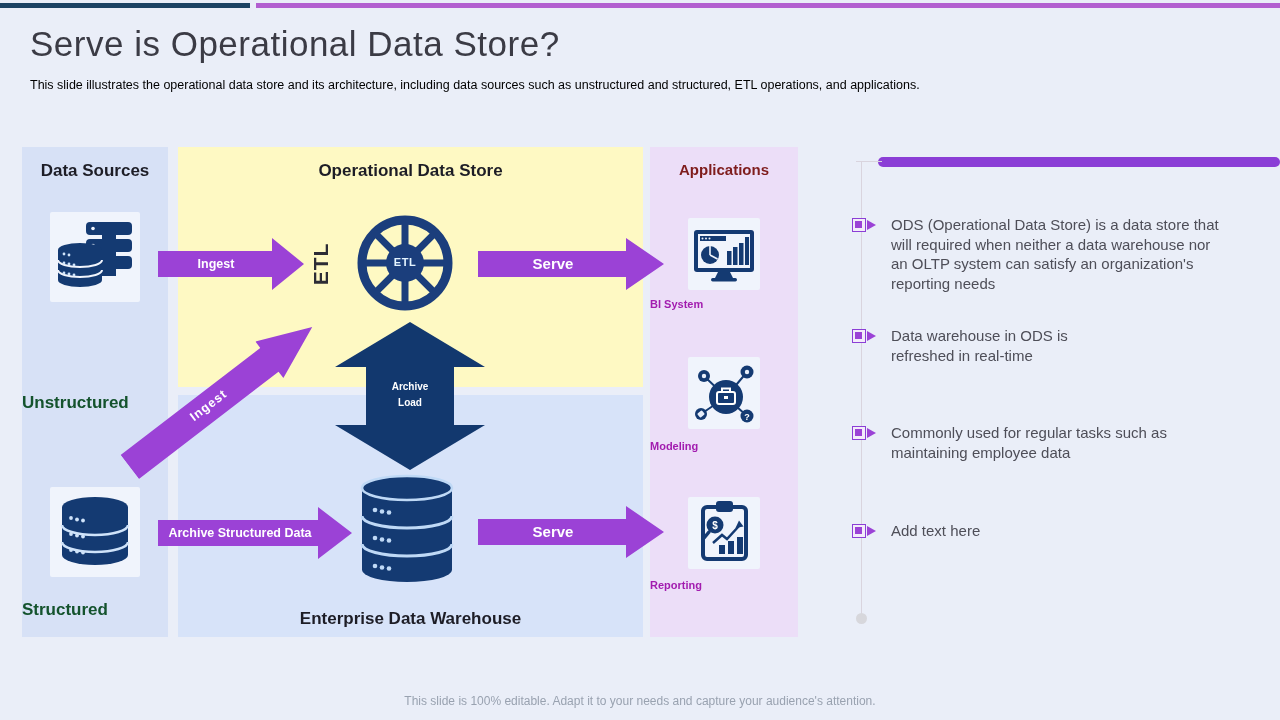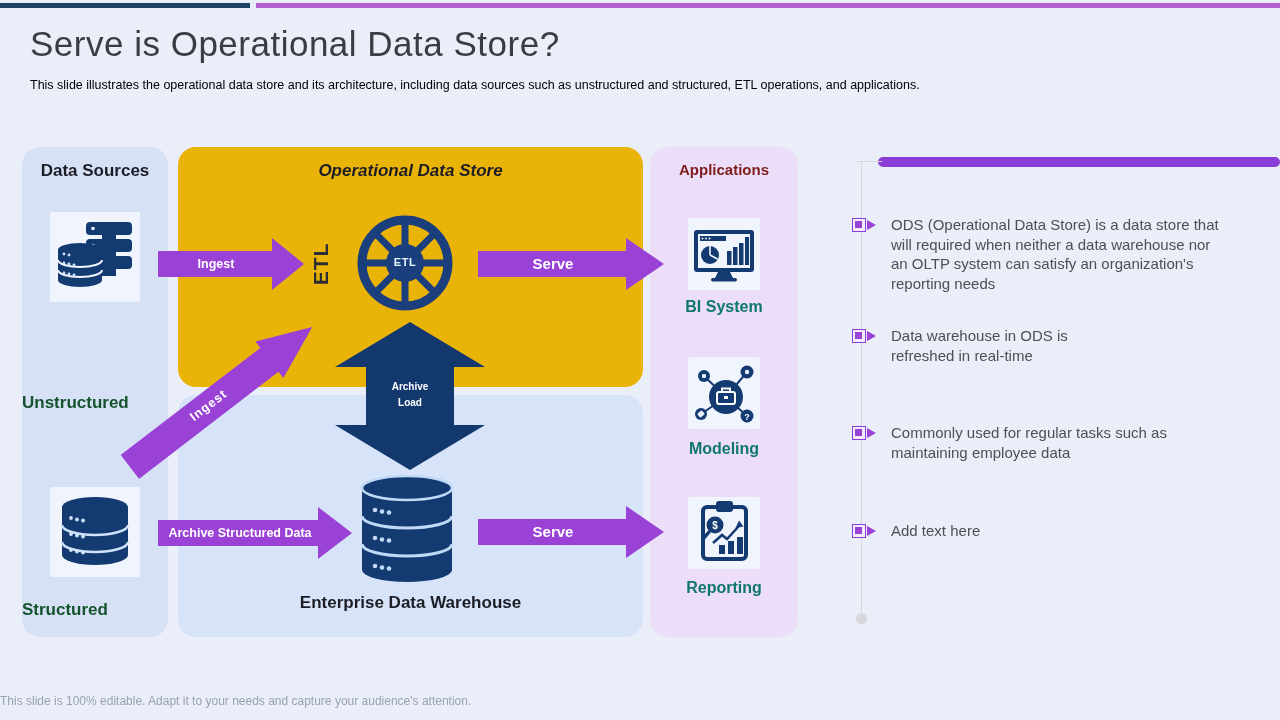--- a/index.html
+++ b/index.html
@@ -14,36 +14,36 @@
 
   
   .topbar-navy   { left:0;   top:3px; width:250px;  height:5px; background:#1b4263; }
   .topbar-purple { left:256px; top:3px; width:1024px; height:5px; background:#b25fd0; }
 
   
   .title    { left:30px; top:24px; font-size:35px; font-weight:400; color:#3b3b45; letter-spacing:0.5px; }
   .subtitle { left:30px; top:78px; font-size:12.5px; color:#000000; }
 
   
-  .panel { position:absolute; border-radius:18px;padding-left:14px; }
+  .panel { position:absolute; border-radius:0;padding-left:14px; }
   .panel-ds   { left:22px;  top:147px; width:146px; height:490px; background:#d7e1f6; }
-  .panel-ods  { left:178px; top:147px; width:465px; height:240px; background:#eab308;font-style:italic; }
+  .panel-ods  { left:178px; top:147px; width:465px; height:240px; background:#fef9c3; }
   .panel-edw  { left:178px; top:395px; width:465px; height:242px; background:#d7e3f9; }
   .panel-apps { left:650px; top:147px; width:148px; height:490px; background:#ecdef8; }
 
   .panel-title { position:absolute; left:0; width:100%; text-align:center; font-weight:bold; color:#1d1d26; }
   .pt-ds   { top:14px; font-size:17px; }
   .pt-ods  { top:14px; font-size:17px; }
   .pt-apps { top:14px; font-size:15px; font-weight:600; color:#7f1d1d; }
-  .pt-edw  { bottom:24px; font-size:17px; }
+  .pt-edw  { bottom:8px; font-size:17px; }
 
   .ds-label { position:absolute; left:0; width:100%; text-align:left; font-weight:bold; font-size:17px; color:#14532d; }
 
   .icon-box { position:absolute; background:#f0f4fc; border-radius:2px; }
-  .app-label { position:absolute; left:0; width:100%; text-align:center; font-weight:bold; font-size:16px; color:#0f766e; }
+  .app-label { position:absolute; left:0; width:100%; font-weight:bold; font-size:11px; color:#a21caf; }
 
   
   .arrow-label { position:absolute; color:#ffffff; font-weight:bold; text-align:center; }
   .lbl-ingest-top  { left:158px; top:257px; width:116px; font-size:12.5px; }
   .lbl-serve-top   { left:478px; top:255px; width:150px; font-size:15px; }
   .lbl-active      { left:160px; top:526px; width:160px; font-size:12.5px; }
   .lbl-serve-bot   { left:478px; top:523px; width:150px; font-size:15px; }
   .lbl-archive     { left:335px; top:379px; width:150px; font-size:10px; line-height:16px; white-space:pre-line; }
 
   .diag-arrow { position:absolute; left:106px; top:374px; width:230px; height:46px;
@@ -64,21 +64,21 @@
   .bullet { position:absolute; left:852px; display:flex; gap:13px; }
   .bullet-marker { position:relative; width:26px; height:15px; flex:0 0 auto; margin-top:3px; }
   .bm-square { position:absolute; left:0; top:0; width:14px; height:14px;
                border:1.5px solid #8b3ed6; background:#f3ecfa; }
   .bm-fill   { position:absolute; left:2.5px; top:2.5px; width:7px; height:7px; background:#9b42d6; }
   .bm-tri    { position:absolute; left:15px; top:2px; width:0; height:0;
                border-top:5.5px solid transparent; border-bottom:5.5px solid transparent;
                border-left:9px solid #9b42d6; }
   .bullet-text { font-size:15px; line-height:19.5px; color:#4e4e58; white-space:pre-line; width:400px; }
 
-  .footer { left:0; top:694px; width:100%; font-size:12px; color:#99a2b0; }
+  .footer { left:0; top:694px; width:100%; text-align:center; font-size:12px; color:#99a2b0; }
 </style>
 </head>
 <body>
 
 <div class="abs topbar-navy"></div>
 <div class="abs topbar-purple"></div>
 
 <div class="abs title">Serve is Operational Data Store?</div>
 <div class="abs subtitle">This slide illustrates the operational data store and its architecture, including data sources such as unstructured and structured, ETL operations, and applications.</div>
 

